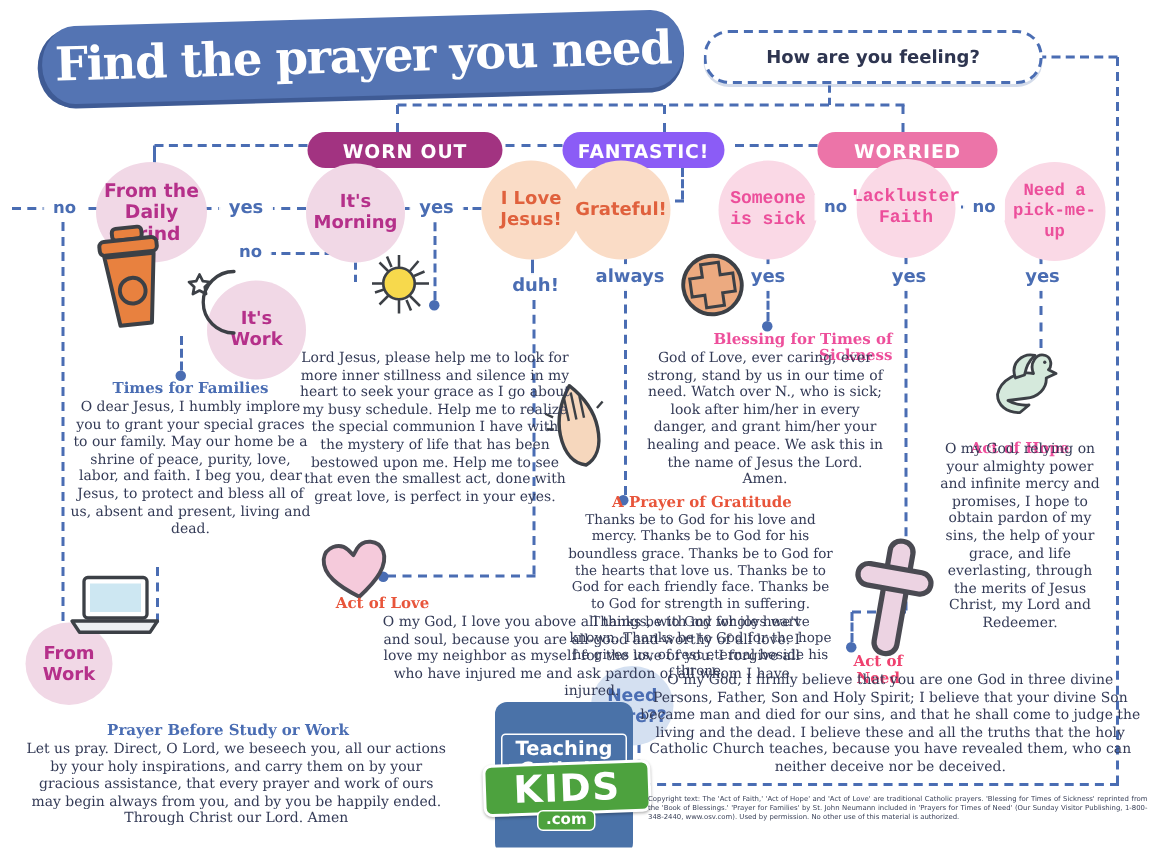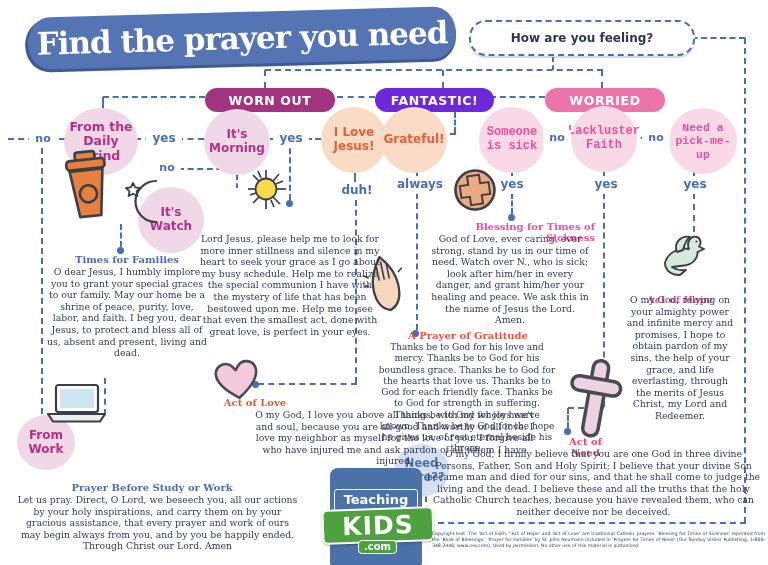--- a/index.html
+++ b/index.html
@@ -98,26 +98,26 @@
 <div class="dot" style="left:117px;top:247px;"></div>
 
 <div class="title-blob">
   <span>Find the prayer you need</span>
 </div>
 <div class="question">
   <span>How are you feeling?</span>
 </div>
 
 <div class="pill" style="left:205px;top:88px;width:130px;background:#a23381;">WORN OUT</div>
-<div class="pill" style="left:375px;top:88px;width:119px;background:#6d28d9;">FANTASTIC!</div>
+<div class="pill" style="left:375px;top:88px;width:108px;background:#8b5cf6;">FANTASTIC!</div>
 <div class="pill" style="left:545px;top:88px;width:120px;background:#ec74a8;">WORRIED</div>
 
 <div class="bubble b-pink" style="left:64px;top:108px;width:74px;height:67px;font-size:12.5px;">From the Daily Grind</div>
 <div class="bubble b-pink" style="left:204px;top:109px;width:66px;height:66px;">It's Morning</div>
-<div class="bubble b-pink" style="left:138px;top:187px;width:66px;height:66px;">It's Watch</div>
+<div class="bubble b-pink" style="left:138px;top:187px;width:66px;height:66px;">It's Work</div>
 <div class="bubble b-peach" style="left:321px;top:107px;width:66px;height:66px;">I Love Jesus!</div>
 <div class="bubble b-peach" style="left:381px;top:107px;width:66px;height:66px;">Grateful!</div>
 <div class="bubble b-rose" style="left:479px;top:107px;width:66px;height:66px;">Someone is sick</div>
 <div class="bubble b-rose" style="left:571px;top:106px;width:66px;height:66px;">Lackluster Faith</div>
 <div class="bubble b-rose" style="left:659px;top:108px;width:68px;height:66px;font-size:11.5px;margin-left:10px;">Need a pick-me-up</div>
 <div class="bubble b-pink" style="left:17px;top:415px;width:58px;height:55px;">From Work</div>
 <div class="bubble b-blue" style="left:394px;top:444px;width:55px;height:53px;font-size:11.5px;">Need More??</div>
 
 <div class="lbl" style="left:147px;top:131px;width:28px;">yes</div>
 <div class="lbl" style="left:274px;top:131px;width:28px;">yes</div>

